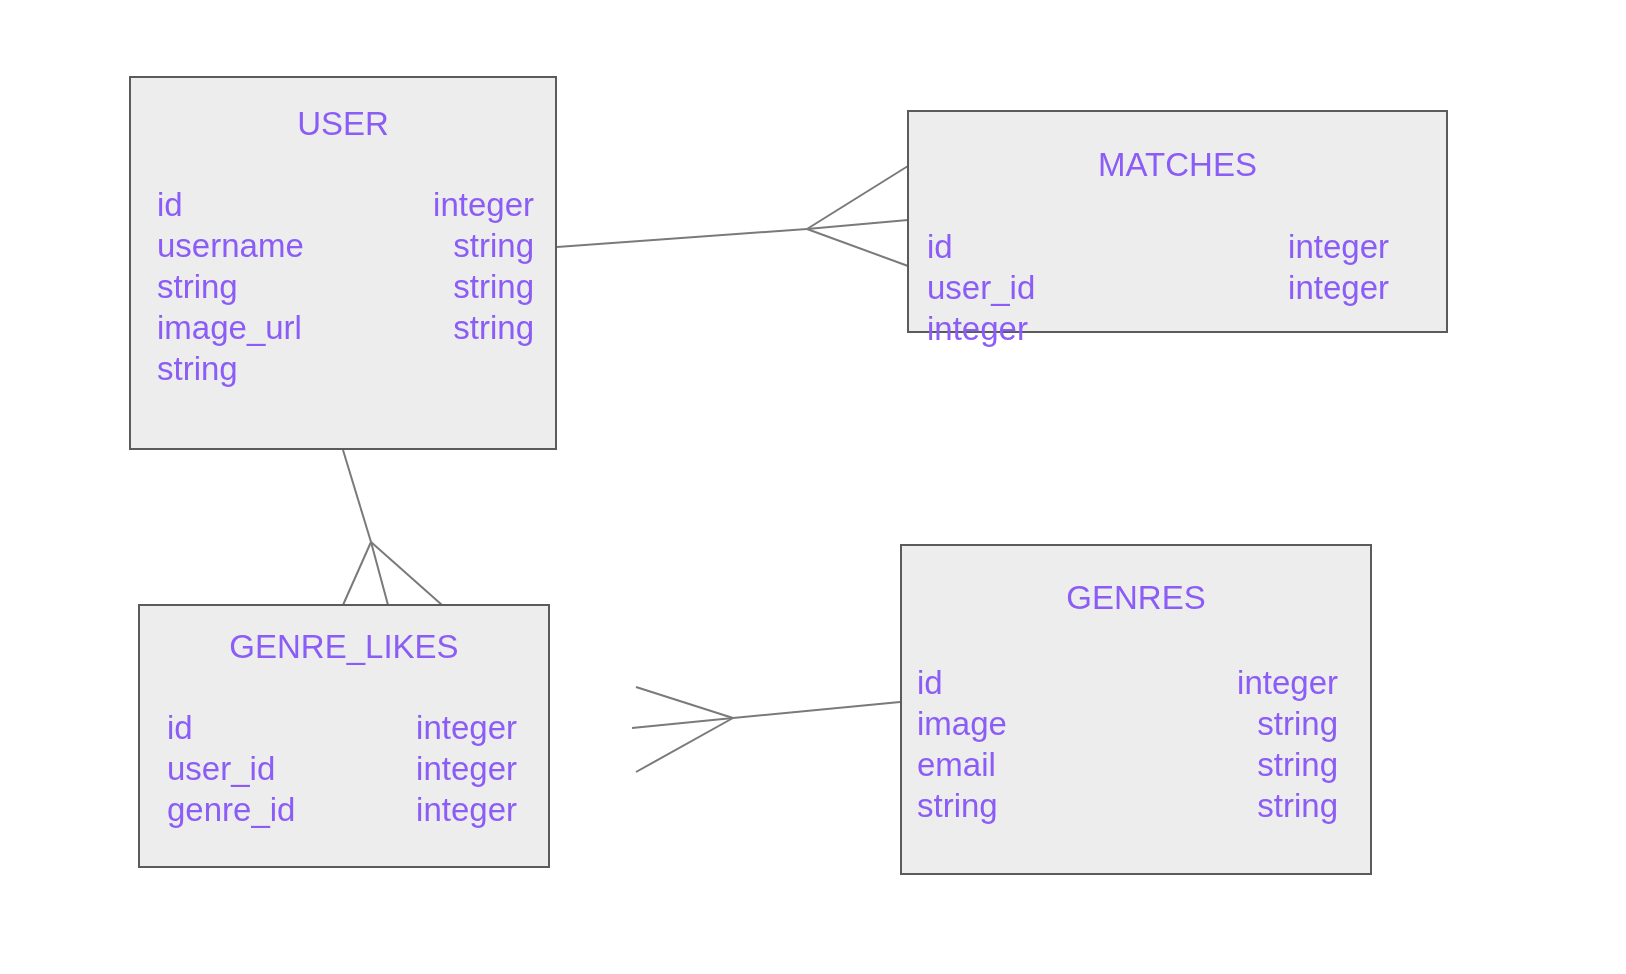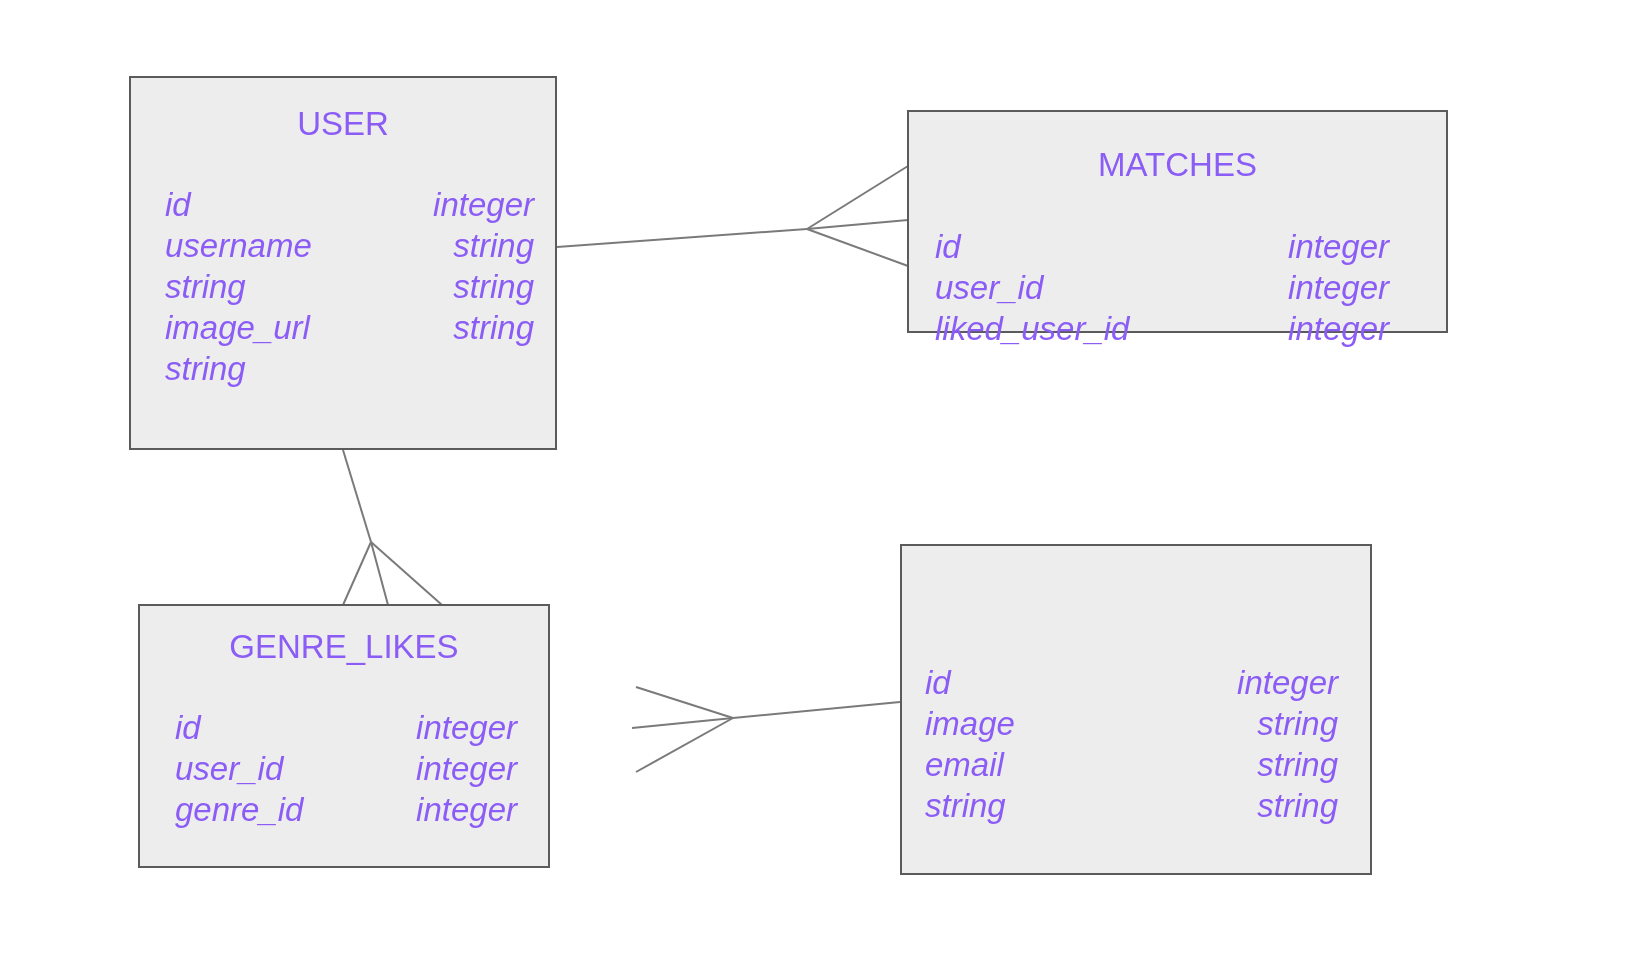--- a/index.html
+++ b/index.html
@@ -38,23 +38,22 @@
   .entity-title {
     position: absolute;
     left: 0;
     right: 0;
     text-align: center;
     line-height: 41px;
     white-space: nowrap;
   }
   .fields {
     position: absolute;
-    left: 8px;
+    left: 0;
     right: 0;
-    font-style: italic;
   }
   .field-row {
     display: flex;
     justify-content: space-between;
     height: 41px;
     line-height: 41px;
     white-space: nowrap;
   }
   .field-name { text-align: left; }
   .field-type { }
@@ -138,21 +137,20 @@
     <div class="fields">
       <div class="field-row">
         <span class="field-name">id</span>
         <span class="field-type">integer</span>
       </div>
       <div class="field-row">
         <span class="field-name">user_id</span>
         <span class="field-type">integer</span>
       </div>
       <div class="field-row">
-        <span class="field-name">liked_user_id</span>
         <span class="field-type">integer</span>
       </div>
     </div>
   </div>
 
   <div class="entity" id="entity-genre-likes">
     <div class="entity-title">GENRE_LIKES</div>
     <div class="fields">
       <div class="field-row">
         <span class="field-name">id</span>
@@ -163,20 +161,21 @@
         <span class="field-type">integer</span>
       </div>
       <div class="field-row">
         <span class="field-name">genre_id</span>
         <span class="field-type">integer</span>
       </div>
     </div>
   </div>
 
   <div class="entity" id="entity-genres">
+    <div class="entity-title">GENRES</div>
     <div class="fields">
       <div class="field-row">
         <span class="field-name">id</span>
         <span class="field-type">integer</span>
       </div>
       <div class="field-row">
         <span class="field-name">image</span>
         <span class="field-type">string</span>
       </div>
       <div class="field-row">

